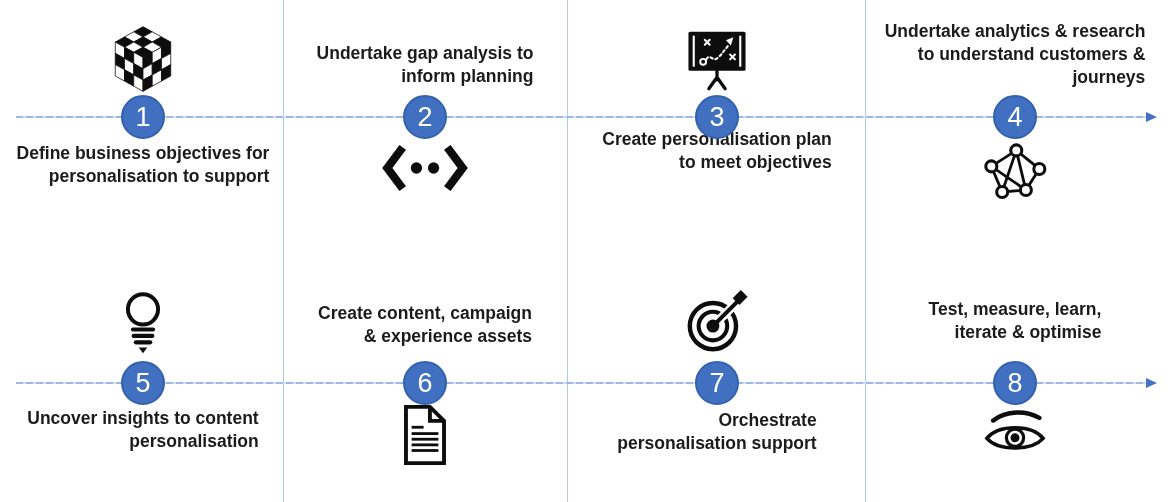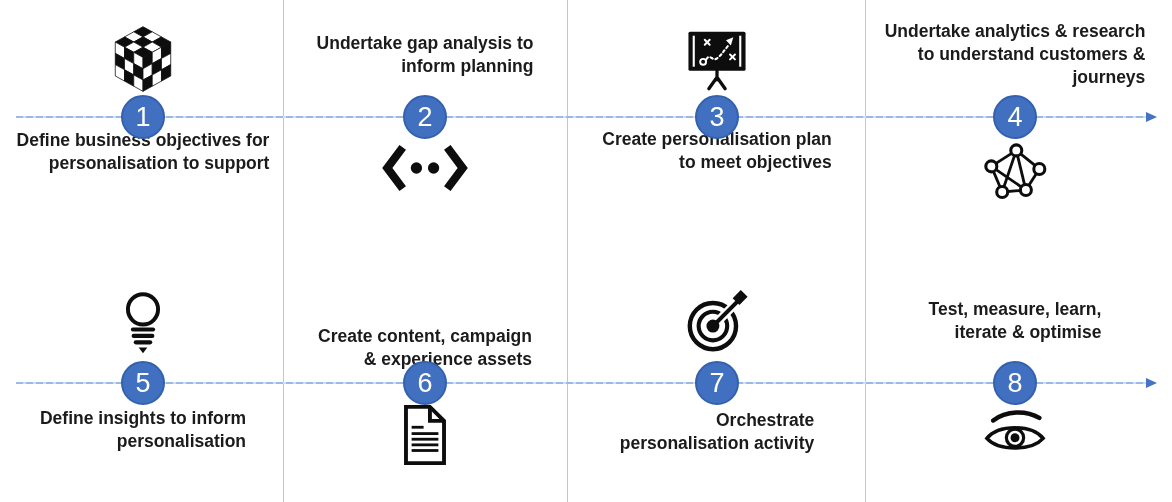--- a/index.html
+++ b/index.html
@@ -40,26 +40,26 @@
   .row1 .badge{top:95px}.row2 .badge{top:361px}
   .label{
     position:absolute;left:0;transform:translateX(-50%);
     width:max-content;max-width:300px;
     text-align:right;white-space:pre-line;
     font-weight:700;font-size:17.5px;line-height:23px;color:#1b1b1b;
     z-index:2;
   }
   .icon{position:absolute;left:0;transform:translateX(-50%);z-index:2;}
   
-  .s1 .icon{top:22px}   .s1 .label{top:129px}
-  .s2 .label{top:32px}  .s2 .icon{top:144px}
+  .s1 .icon{top:22px}   .s1 .label{top:142px}
+  .s2 .label{top:42px}  .s2 .icon{top:144px}
   .s3 .icon{top:30px}   .s3 .label{top:128px}
   .s4 .label{top:20px}  .s4 .icon{top:142px}
   .s5 .icon{top:290px}  .s5 .label{top:407px}
-  .s6 .label{top:325px} .s6 .icon{top:404px}
+  .s6 .label{top:302px} .s6 .icon{top:404px}
   .s7 .icon{top:288px}  .s7 .label{top:409px}
   .s8 .label{top:298px} .s8 .icon{top:408px}
 </style>
 </head>
 <body>
 
 <div class="canvas">
 
   <div class="divider d1"></div>
   <div class="divider d2"></div>
@@ -170,21 +170,21 @@
     <svg class="icon" width="50" height="66" viewBox="0 0 60 92">
       <circle cx="30" cy="27" r="21" fill="none" stroke="#0d0d0d" stroke-width="5.5"></circle>
       <g stroke="#0d0d0d" stroke-width="5.8" stroke-linecap="round">
         <line x1="16" y1="55" x2="44" y2="55"></line>
         <line x1="17" y1="64" x2="43" y2="64"></line>
         <line x1="20" y1="73" x2="40" y2="73"></line>
       </g>
       <polygon points="24,80 36,80 30,88" fill="#0d0d0d"></polygon>
     </svg>
     <div class="badge">5</div>
-    <div class="label">Define insights to inform
+    <div class="label">Uncover insights to content
 personalisation</div>
   </div>
 
   <div class="step row2 s6 c2">
     <div class="label">Create content, campaign
 &amp; experience assets</div>
     <div class="badge">6</div>
     <svg class="icon" width="52" height="62" viewBox="0 0 70 88">
       <path d="M8,4 H42 L62,24 V84 H8 Z" fill="#fff" stroke="#0d0d0d" stroke-width="5.5"></path>
       <path d="M42,4 V24 H62" fill="none" stroke="#0d0d0d" stroke-width="5.5"></path>
@@ -202,21 +202,21 @@
     <svg class="icon" width="68" height="68" viewBox="0 0 100 100">
       <circle cx="44" cy="56" r="34" fill="none" stroke="#0d0d0d" stroke-width="6.5"></circle>
       <circle cx="44" cy="56" r="21" fill="none" stroke="#0d0d0d" stroke-width="6"></circle>
       <line x1="44" y1="56" x2="90" y2="10" stroke="#fff" stroke-width="13"></line>
       <line x1="44" y1="56" x2="84" y2="16" stroke="#0d0d0d" stroke-width="6"></line>
       <polygon points="73,15 85,3 95,13 83,25" fill="#0d0d0d"></polygon>
       <circle cx="44" cy="56" r="9.5" fill="#0d0d0d"></circle>
     </svg>
     <div class="badge">7</div>
     <div class="label">Orchestrate
-personalisation activity</div>
+personalisation support</div>
   </div>
 
   <div class="step row2 s8 c4">
     <div class="label">Test, measure, learn,
 iterate &amp; optimise</div>
     <div class="badge">8</div>
     <svg class="icon" width="64" height="48" viewBox="0 0 100 74">
       <path d="M16,19 C36,3 68,3 88,15" fill="none" stroke="#0d0d0d" stroke-width="7" stroke-linecap="round"></path>
       <path d="M6,47 C24,25 76,25 94,47 C76,67 24,67 6,47 Z" fill="none" stroke="#0d0d0d" stroke-width="5.5"></path>
       <circle cx="50" cy="46" r="13.5" fill="none" stroke="#0d0d0d" stroke-width="5"></circle>

